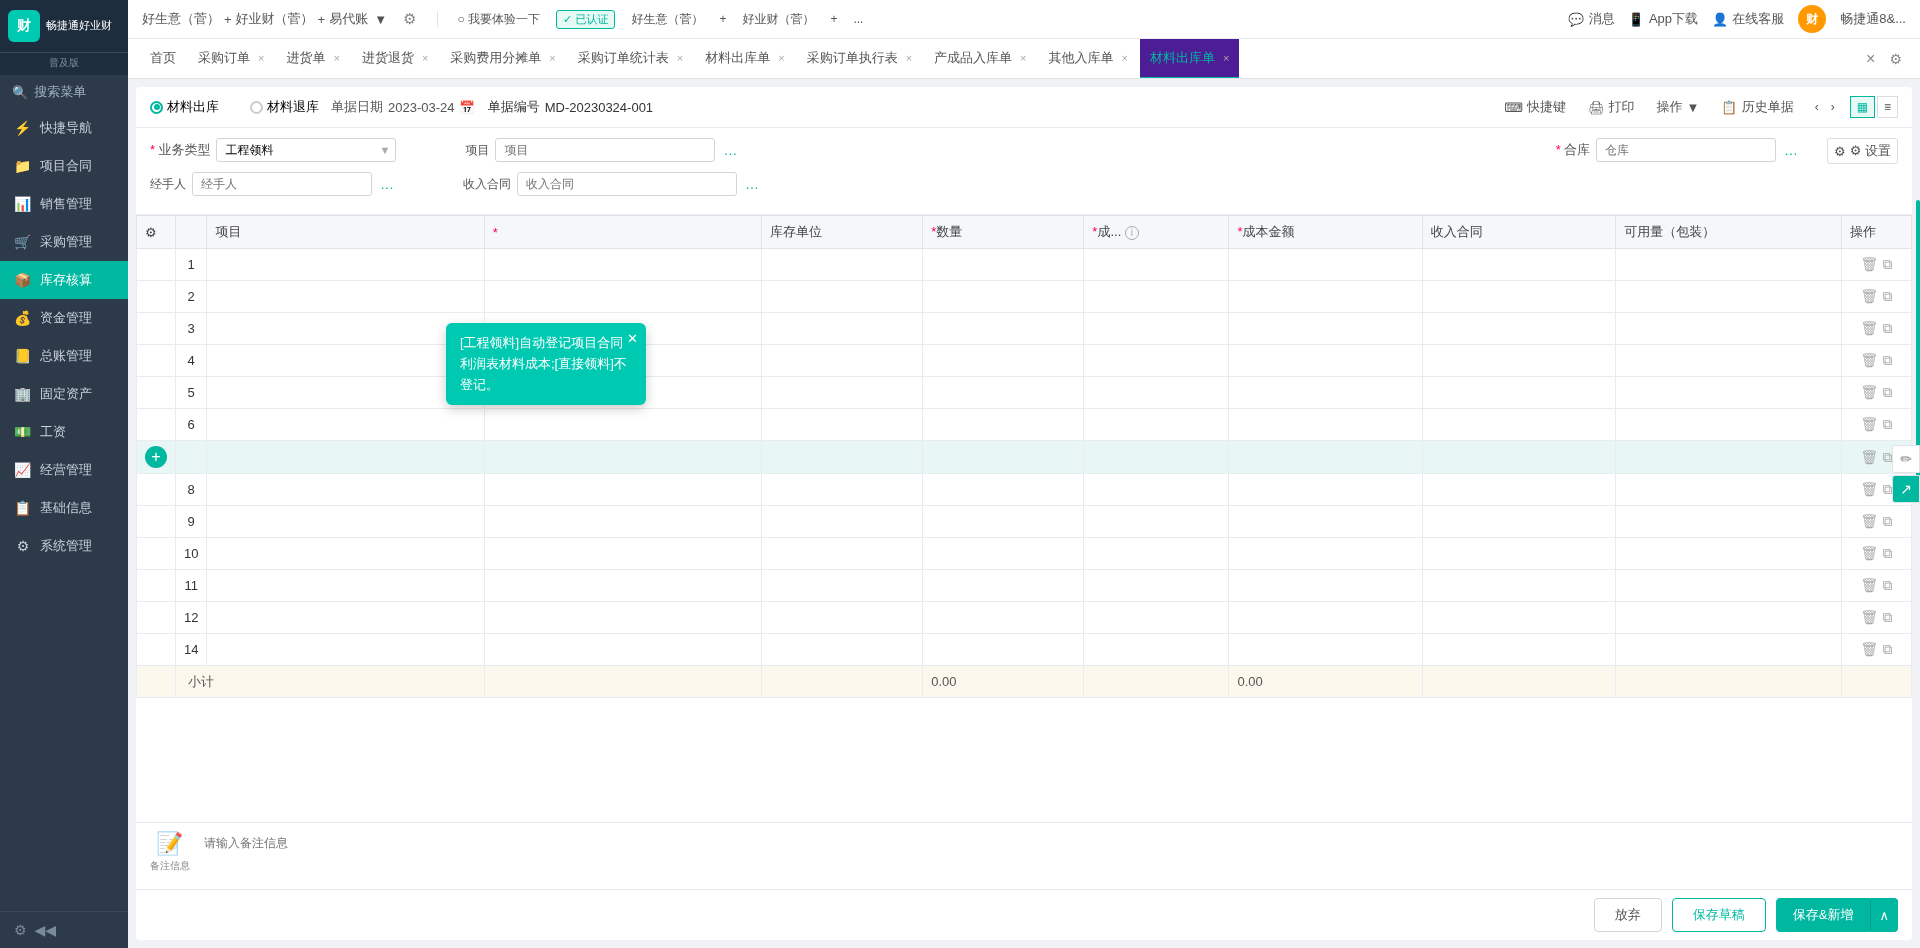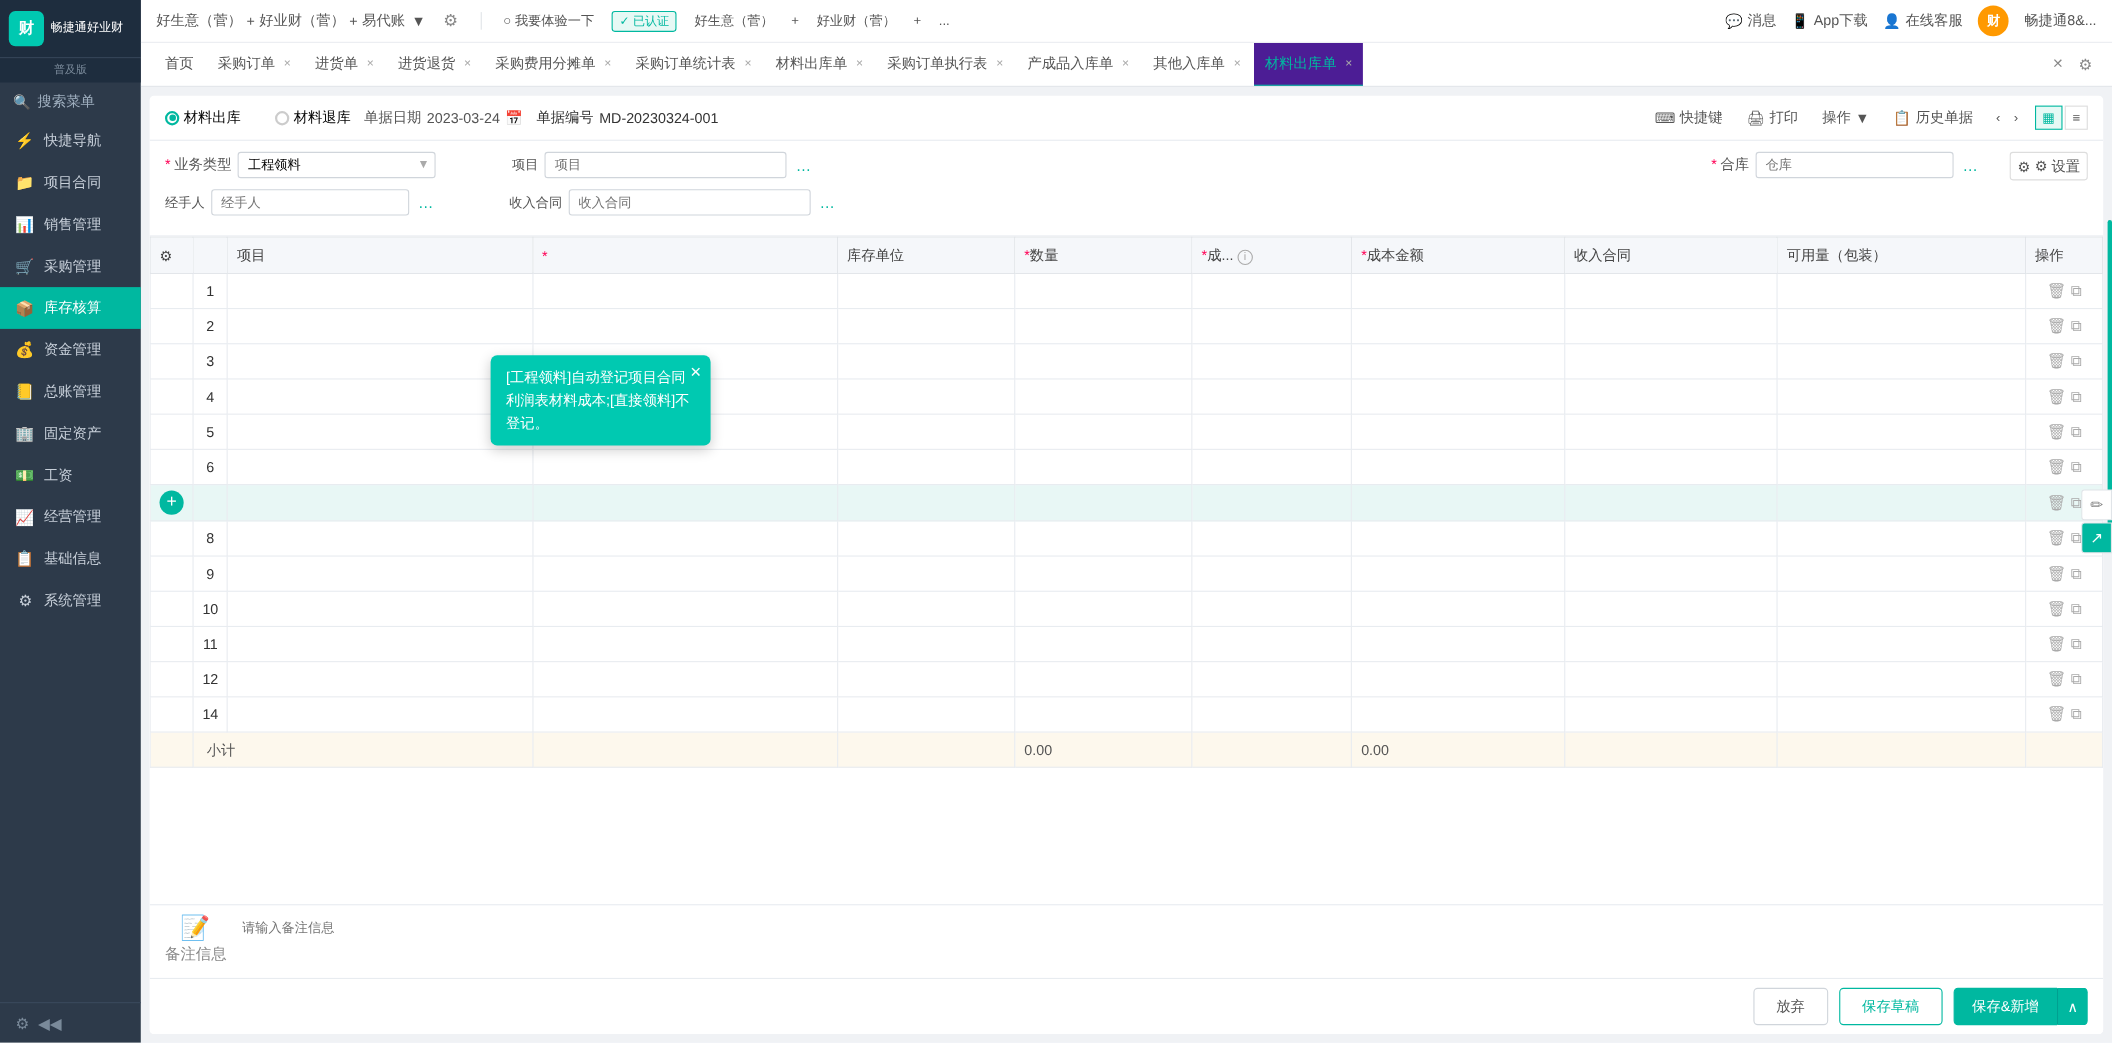--- a/index.html
+++ b/index.html
@@ -571,21 +571,21 @@
               <td></td>
               <td></td>
             </tr>
           </tbody>
         </table>
       </div>
 
       <div style="padding:8px 14px;border-top:1px solid #e8ecf0;background:#fff;display:flex;align-items:flex-start;gap:10px;">
         <div style="color:#00b8a0;font-size:22px;display:flex;flex-direction:column;align-items:center;">
           📝
-          <span style="font-size:14px;color:#888;margin-top:2px;">备注信息</span>
+          <span style="font-size:10px;color:#888;margin-top:2px;">备注信息</span>
         </div>
         <textarea class="notes-input" style="flex: 1 1 0%; border: none; outline: none; font-size: 12px; color: rgb(170, 170, 170); resize: none; height: 50px; background: transparent;" placeholder="请输入备注信息"></textarea>
       </div>
 
       <div class="action-bar">
         <button class="btn btn-default">放弃</button>
         <button class="btn btn-save">保存草稿</button>
         <div class="btn-primary-split">
           <button class="btn-main">保存&amp;新增</button>
           <button class="btn-arrow">∧</button>

